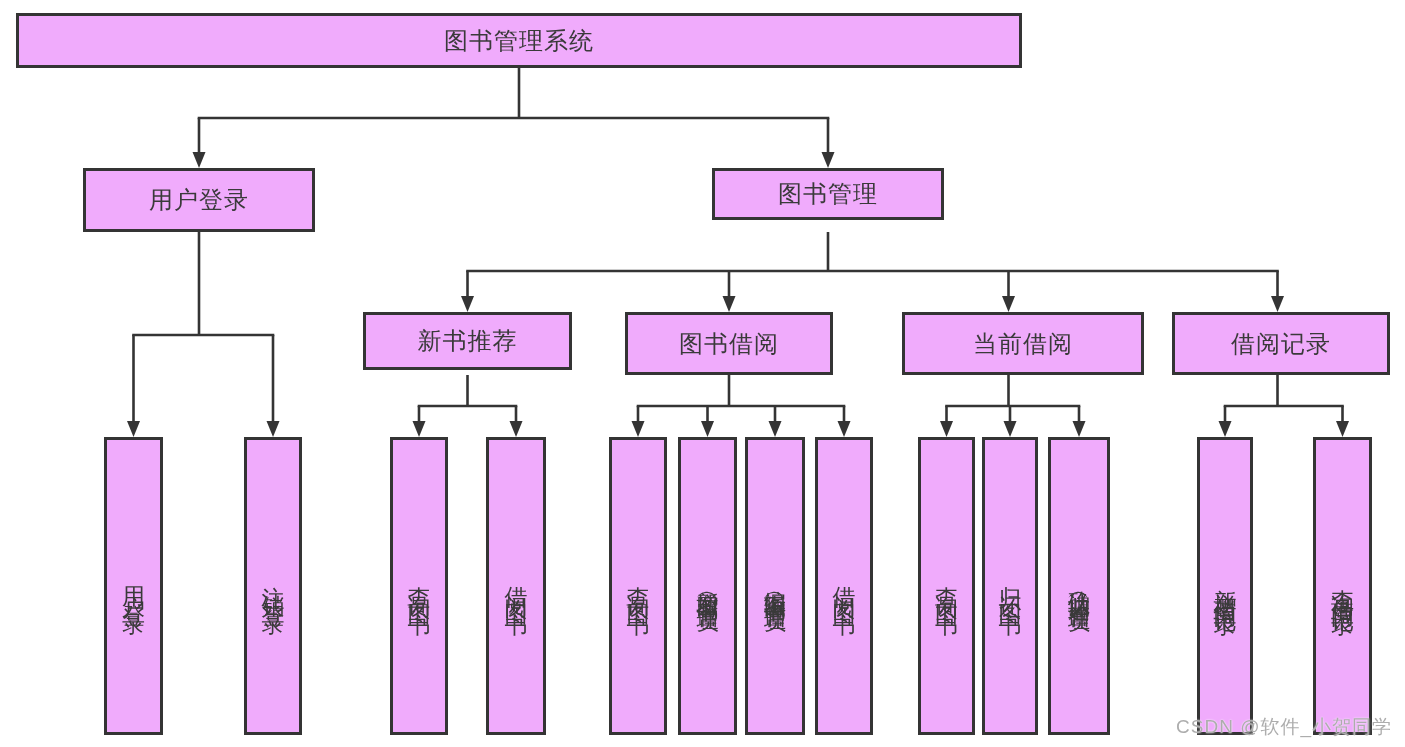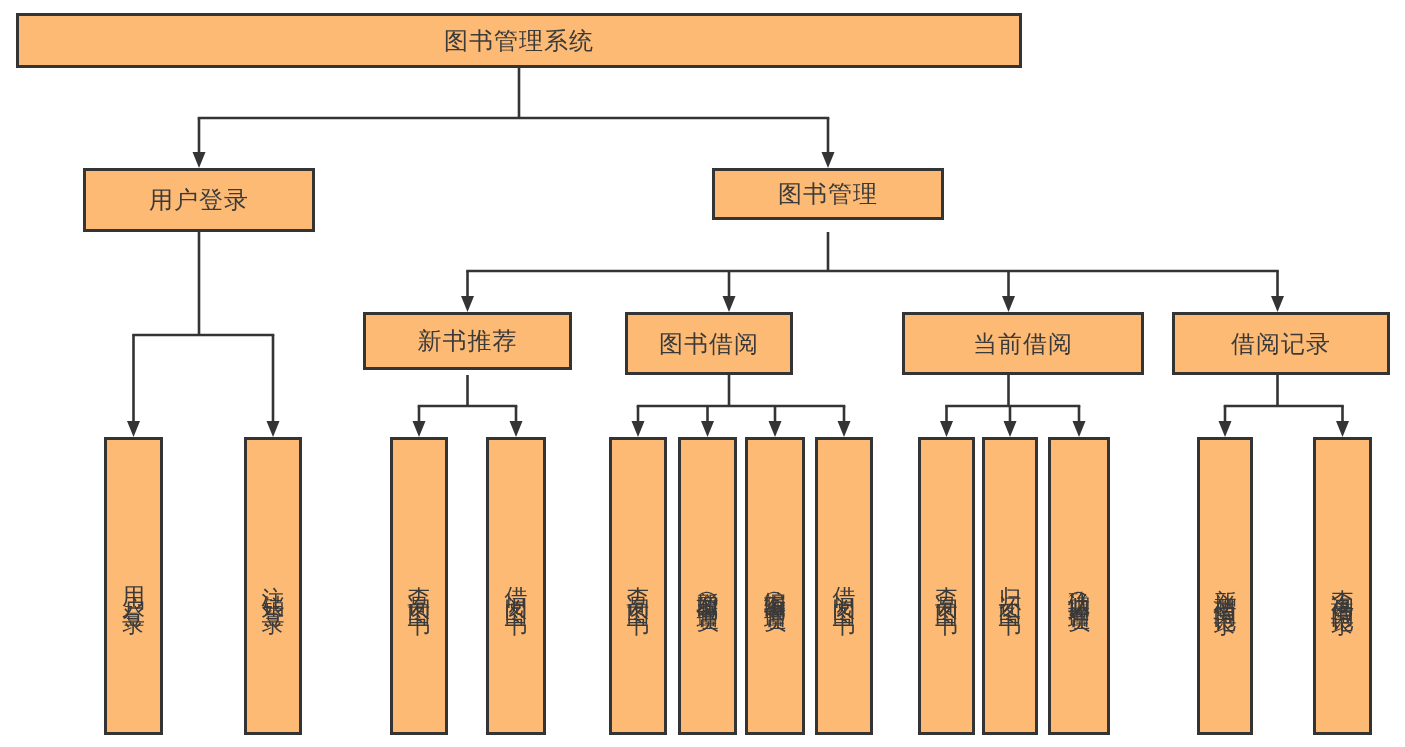--- a/index.html
+++ b/index.html
@@ -14,21 +14,21 @@
   #connector-svg {
     position: absolute;
     left: 0; top: 0;
     width: 1405px; height: 747px;
     pointer-events: none;
   }
   .node {
     position: absolute;
     box-sizing: border-box;
     border: 3px solid #343434;
-    background: #fdba74;
+    background: #f0abfc;
     display: flex;
     align-items: center;
     justify-content: center;
     color: #3a3a3a;
   }
   .node.h .lbl {
     font-size: 24px;
     letter-spacing: 1px;
     white-space: nowrap;
     line-height: 1;
@@ -130,21 +130,21 @@
       </div>
       <div class="node h" style="left: 363px; top: 312px; width: 209px; height: 58px;">
         <span class="lbl">新书推荐</span>
       </div>
       <div class="node v" style="left: 390px; top: 437px; width: 58px; height: 298px;">
         <span class="lbl sp-wide">查询图书</span>
       </div>
       <div class="node v" style="left: 486px; top: 437px; width: 60px; height: 298px;">
         <span class="lbl sp-wide">借阅图书</span>
       </div>
-      <div class="node h" style="left: 625px; top: 312px; width: 168px; height: 63px;">
+      <div class="node h" style="left: 625px; top: 312px; width: 208px; height: 63px;">
         <span class="lbl">图书借阅</span>
       </div>
       <div class="node v" style="left: 609px; top: 437px; width: 58px; height: 298px;">
         <span class="lbl sp-wide">查询图书</span>
       </div>
       <div class="node v" style="left: 678px; top: 437px; width: 59px; height: 298px;">
         <span class="lbl sp-narrow">新增图书（管理员）</span>
       </div>
       <div class="node v" style="left: 745px; top: 437px; width: 60px; height: 298px;">
         <span class="lbl sp-narrow">编辑图书（管理员）</span>
@@ -167,13 +167,14 @@
       <div class="node h" style="left: 1172px; top: 312px; width: 218px; height: 63px;">
         <span class="lbl">借阅记录</span>
       </div>
       <div class="node v" style="left: 1197px; top: 437px; width: 56px; height: 298px;">
         <span class="lbl sp-mid">新增借阅记录</span>
       </div>
       <div class="node v" style="left: 1313px; top: 437px; width: 59px; height: 298px;">
         <span class="lbl sp-mid">查询借阅记录</span>
       </div>
     </div>
+  <div id="watermark">CSDN @软件_小贺同学</div>
 </div>
 
 </body></html>

